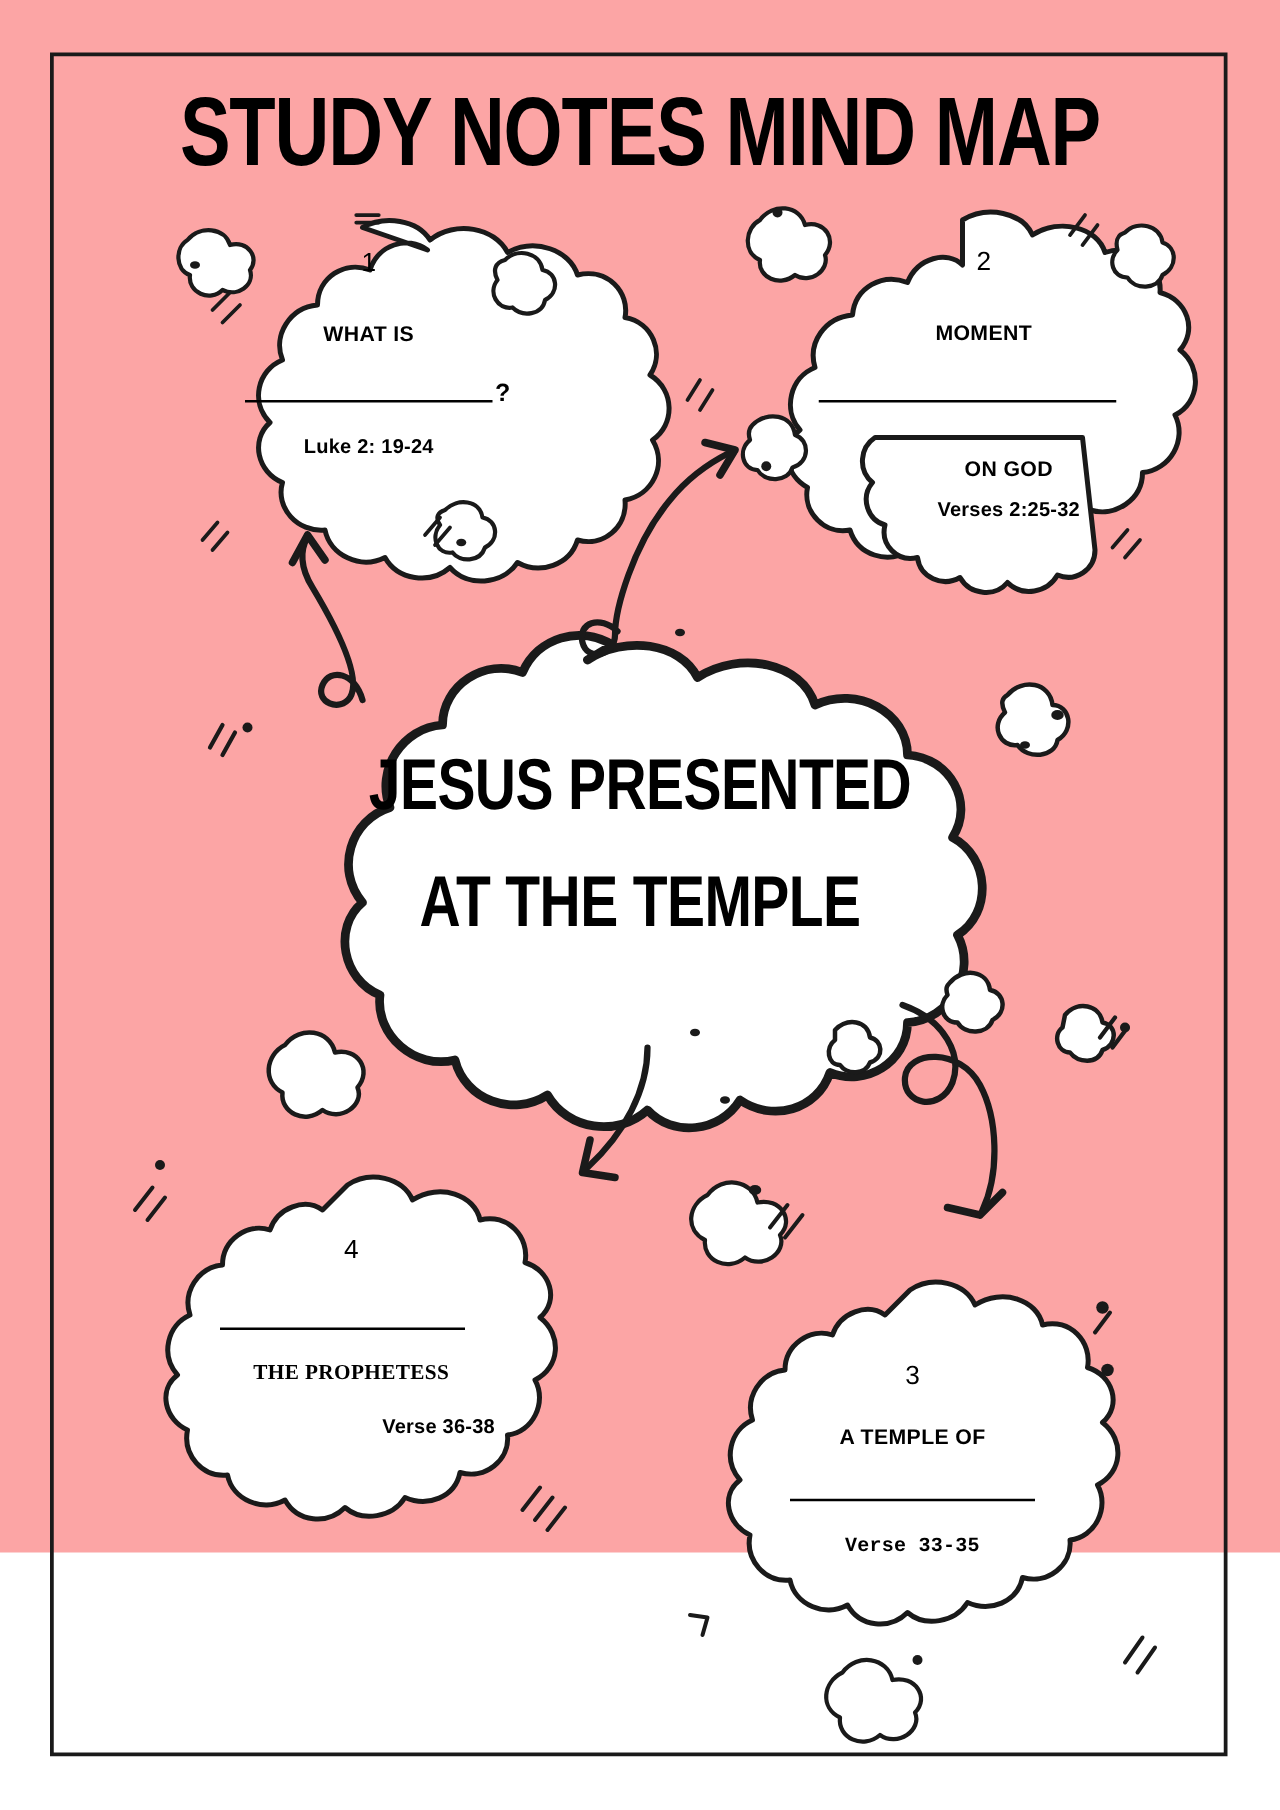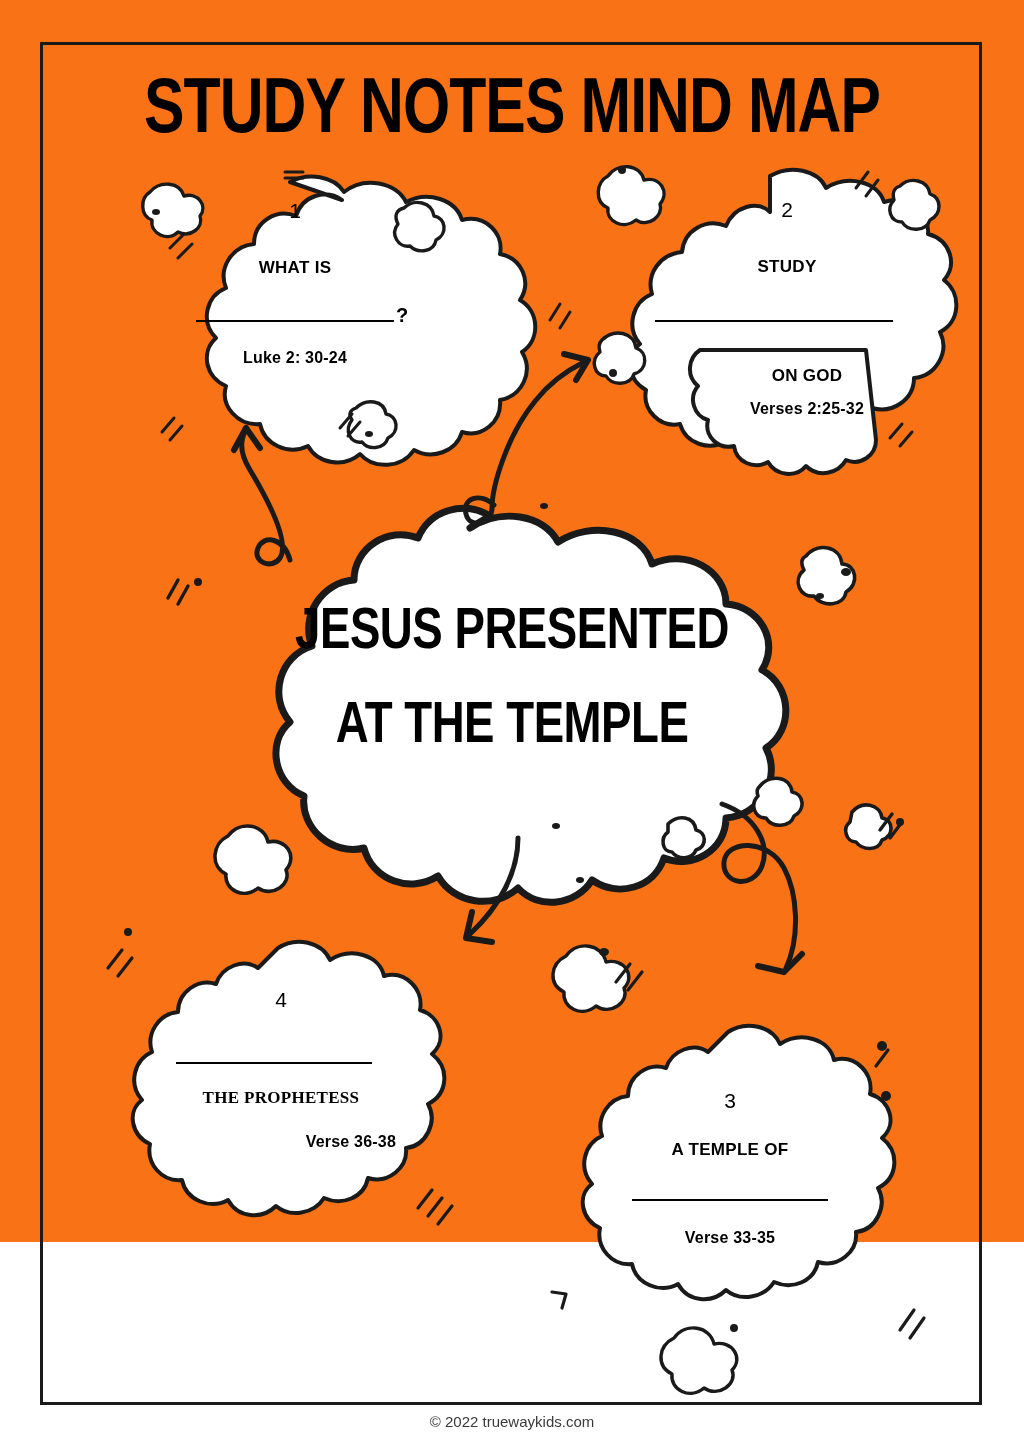--- a/index.html
+++ b/index.html
@@ -10,21 +10,21 @@
   body {
     width: 1024px;
     height: 1448px;
     font-family: "Liberation Sans", sans-serif;
     overflow: hidden;
   }
   #page {
     position: relative;
     width: 1024px;
     height: 1242px;
-    background: #f97316;
+    background: #fca5a5;
   }
   
   #page-border {
     position: absolute;
     left: 40px;
     top: 42px;
     width: 942px;
     height: 1363px;
     border: 3px solid #1a1a1a;
     box-sizing: border-box;
@@ -355,36 +355,35 @@
         </g>
       </g>
 
     </g>
   </svg>
 
   <div class="bubble-text b-num" style="left:180px; top:200px; width:230px;">1</div>
   <div class="bubble-text b-label" style="left:180px; top:258px; width:230px;">WHAT IS</div>
   <div class="blank-rule" style="left:196px; top:320px; width:198px;"></div>
   <div class="qmark" style="left:396px; top:305px;">?</div>
-  <div class="bubble-text b-ref" style="left:180px; top:348px; width:230px;">Luke 2: 30-24</div>
+  <div class="bubble-text b-ref" style="left:180px; top:348px; width:230px;">Luke 2: 19-24</div>
 
   <div class="bubble-text b-num" style="left:672px; top:199px; width:230px;">2</div>
-  <div class="bubble-text b-label" style="left:672px; top:257px; width:230px;">STUDY</div>
+  <div class="bubble-text b-label" style="left:672px; top:257px; width:230px;">MOMENT</div>
   <div class="blank-rule" style="left:655px; top:320px; width:238px;"></div>
   <div class="bubble-text b-label" style="left:692px; top:366px; width:230px;">ON GOD</div>
   <div class="bubble-text b-ref" style="left:692px; top:399px; width:230px;text-align:center;">Verses 2:25-32</div>
 
   <div class="center-line" style="top:600px;">JESUS PRESENTED</div>
   <div class="center-line" style="top:694px;">AT THE TEMPLE</div>
 
   <div class="bubble-text b-num" style="left:166px; top:989px; width:230px;">4</div>
   <div class="blank-rule" style="left:176px; top:1062px; width:196px;"></div>
   <div class="bubble-text b-label" style="left:166px; top:1088px; width:230px;font-family:Liberation Serif, serif;">THE PROPHETESS</div>
   <div class="bubble-text b-ref" style="left:166px; top:1132px; width:230px;text-align:right;">Verse 36-38</div>
 
   <div class="bubble-text b-num" style="left:615px; top:1090px; width:230px;">3</div>
   <div class="bubble-text b-label" style="left:615px; top:1140px; width:230px;">A TEMPLE OF</div>
   <div class="blank-rule" style="left:632px; top:1199px; width:196px;"></div>
-  <div class="bubble-text b-ref" style="left:615px; top:1228px; width:230px;">Verse 33-35</div>
-
-  <div id="footer">© 2022 truewaykids.com</div>
+  <div class="bubble-text b-ref" style="left:615px; top:1228px; width:230px;font-family:Liberation Mono, monospace;">Verse 33-35</div>
+
 
 </div>
 
 </body></html>

